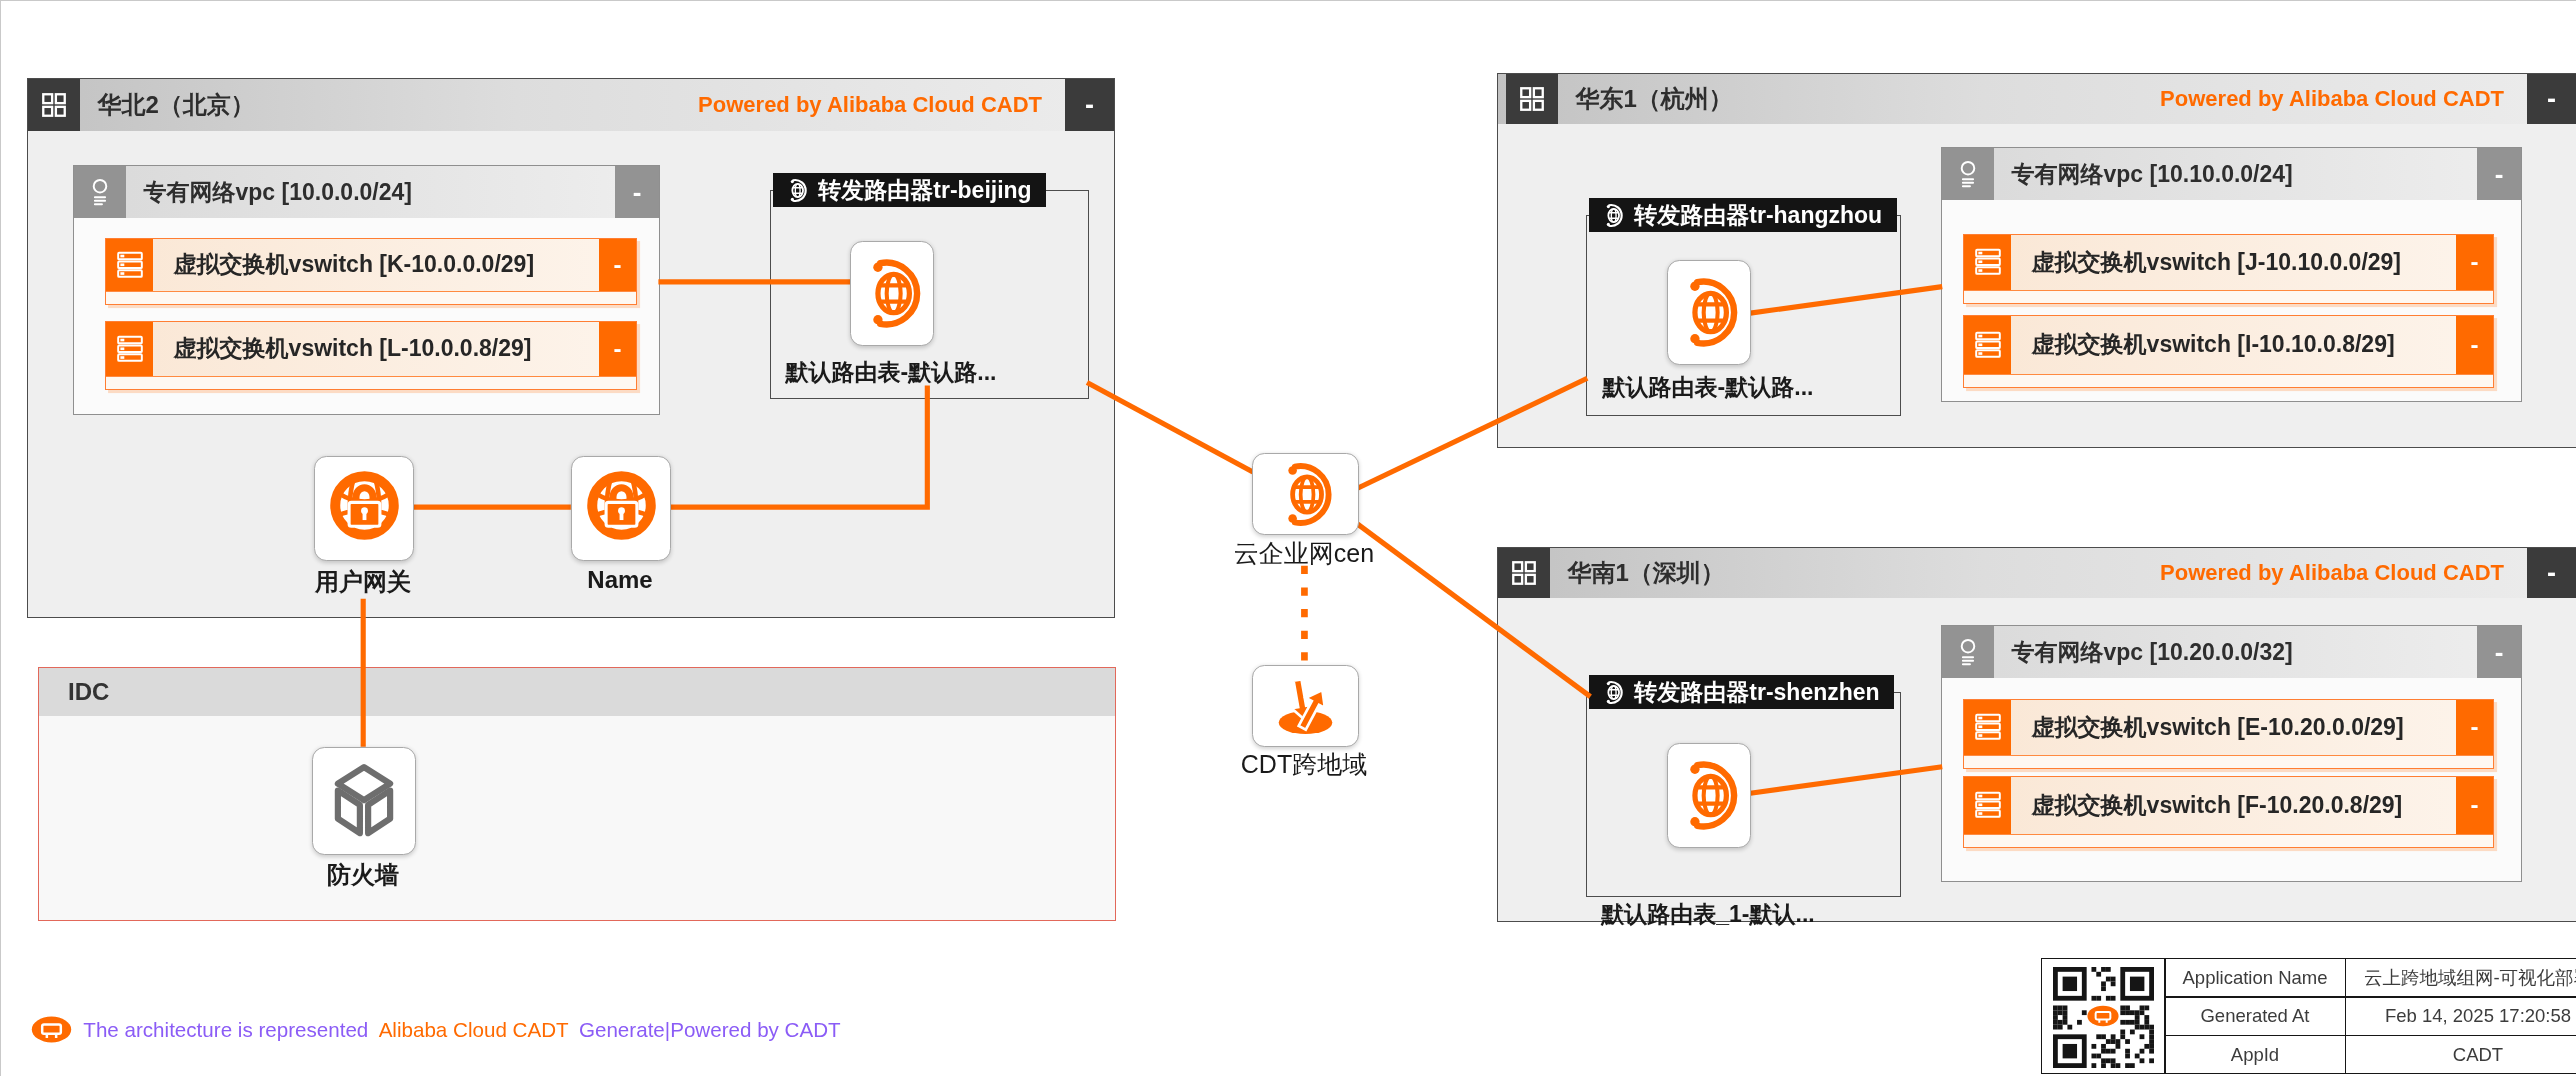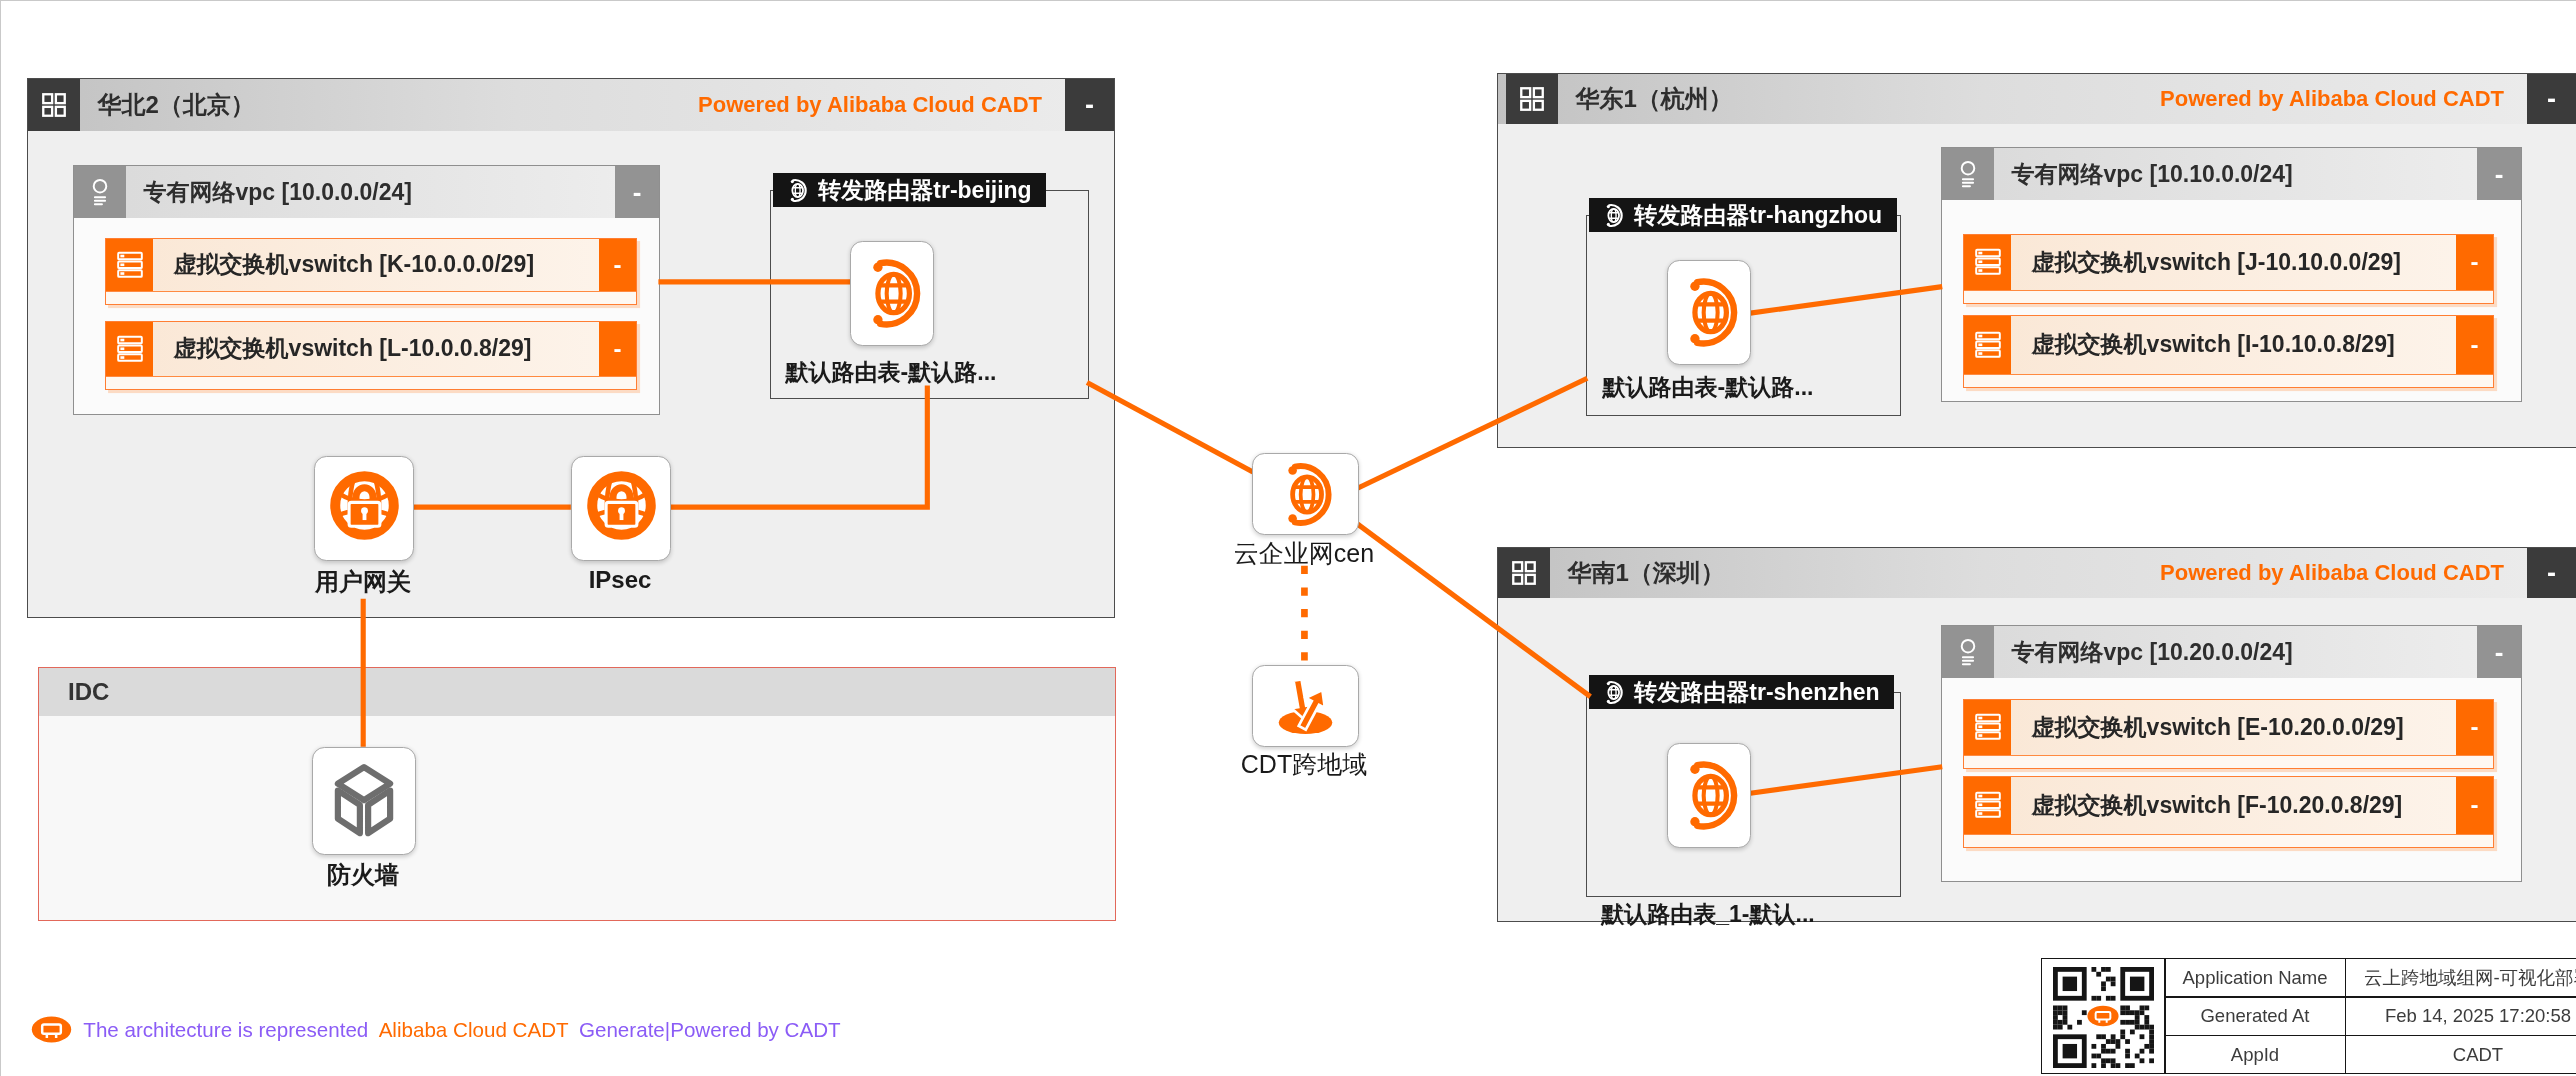--- a/index.html
+++ b/index.html
@@ -269,21 +269,21 @@
     </div>
   </div>
 
   <div class="vpc" style="left:1941px;top:625px;width:579px;height:255px;">
     <div class="vpc-h">
       <div class="vpc-ic">
           <svg width="24" height="33" viewBox="0 0 46 64">
             <use href="#sym-vpc"></use>
           </svg>
         </div>
-      <div class="vpc-t">专有网络vpc [10.20.0.0/24]</div>
+      <div class="vpc-t">专有网络vpc [10.20.0.0/32]</div>
       <div class="vpc-m">-</div>
     </div>
   </div>
   <div class="vsw" style="left:1963px;top:699px;width:529px;height:68px;">
     <div class="vsw-h">
       <div class="vsw-ic">
           <svg width="28" height="28" viewBox="0 0 54 54">
             <use href="#sym-vsw"></use>
           </svg>
         </div>
@@ -360,21 +360,21 @@
         <use href="#sym-vpn"></use>
       </svg>
   </div>
   <div class="cap" style="left:363px;top:566px;font-size:24px;">用户网关</div>
 
   <div class="node" style="left:571px;top:456px;width:98px;height:103px;">
     <svg width="77" height="77" viewBox="0 0 150 150">
         <use href="#sym-vpn"></use>
       </svg>
   </div>
-  <div class="cap" style="left:620px;top:566px;font-size:24px;">IPsec</div>
+  <div class="cap" style="left:620px;top:566px;font-size:24px;">Name</div>
 
   <div class="node gray" style="left:312px;top:747px;width:102px;height:106px;">
     <svg width="70" height="77" viewBox="0 0 136 150">
         <use href="#sym-cube"></use>
       </svg>
   </div>
   <div class="cap" style="left:363px;top:859px;font-size:24px;">防火墙</div>
 
   <div class="node" style="left:1252px;top:453px;width:105px;height:80px;">
     <svg width="56" height="67" viewBox="0 0 108 130">

